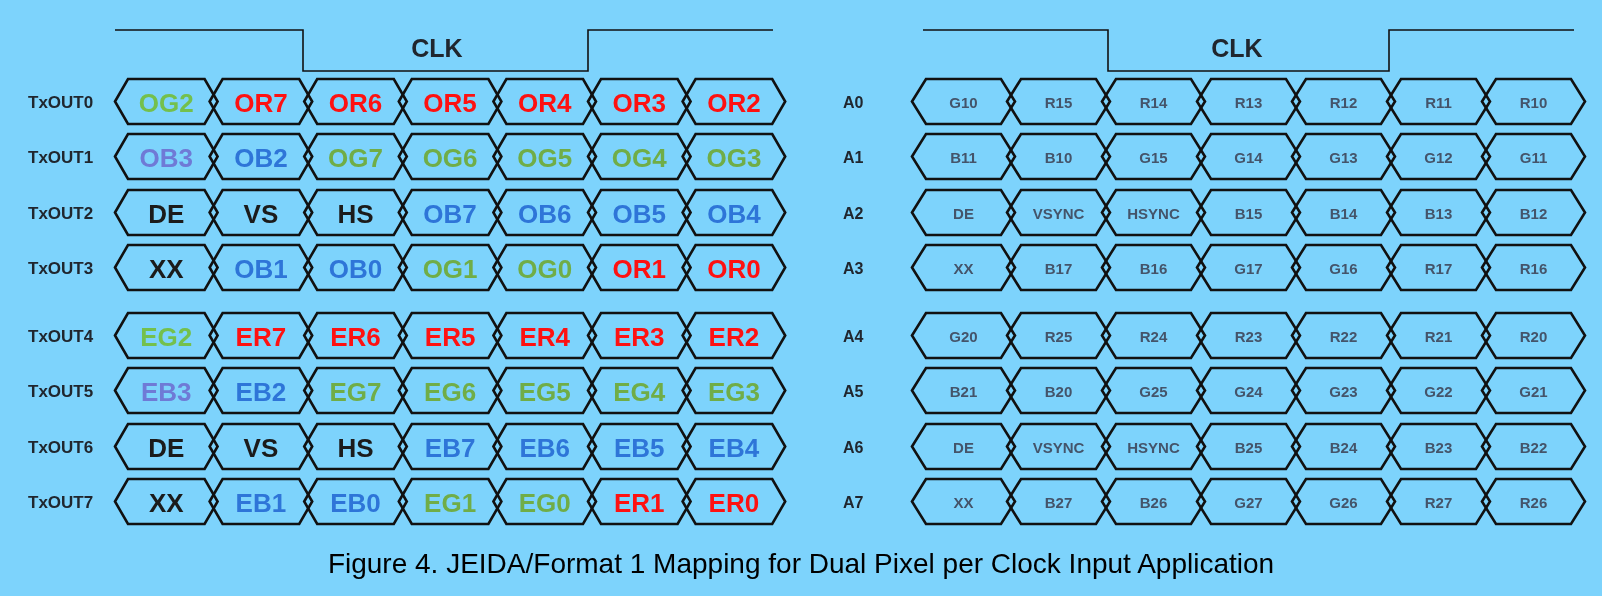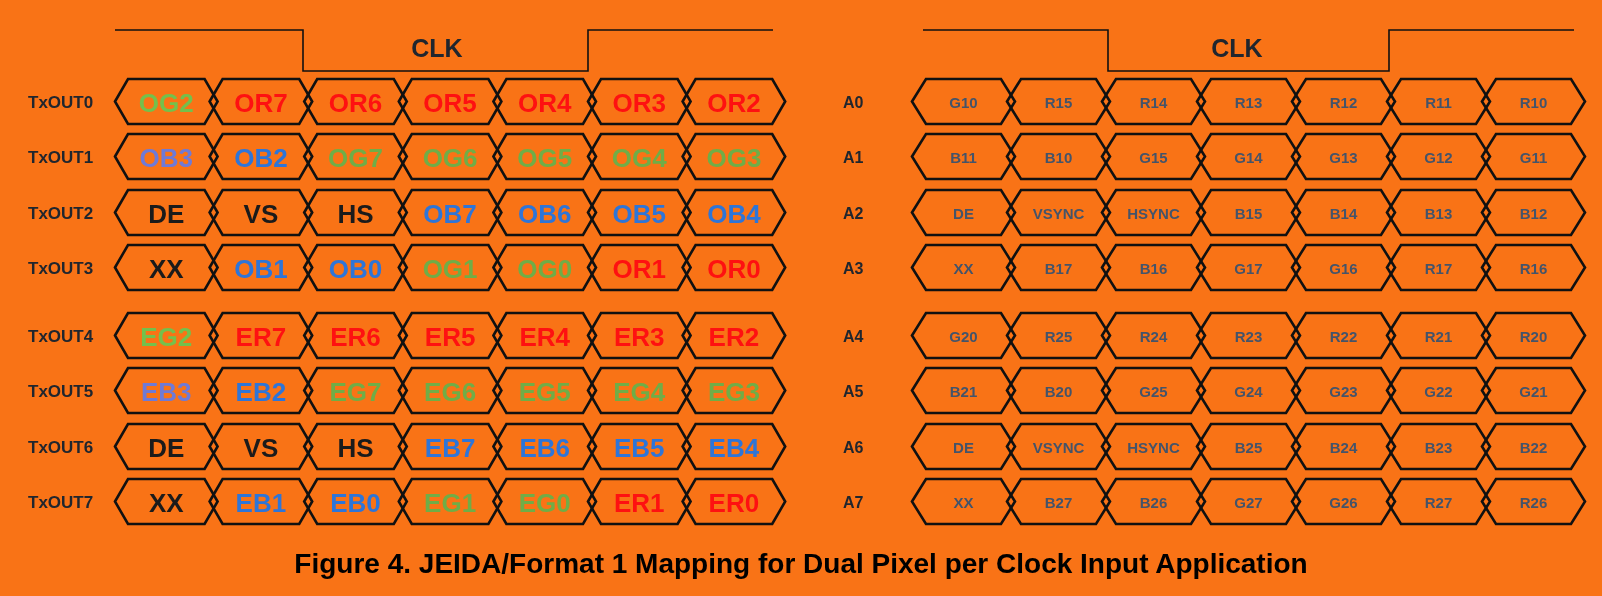--- a/index.html
+++ b/index.html
@@ -1,30 +1,30 @@
 <!DOCTYPE html>
 <html><head>
 <meta charset="utf-8">
 <style>
   html,body{margin:0;padding:0;background:#ffffff;}
   .stage{
     position:relative;
     width:1602px;height:596px;
-    background:#f97316;
+    background:#7dd3fc;
     font-family:"Liberation Sans", sans-serif;
     overflow:hidden;
   }
   svg{position:absolute;left:0;top:0;}
   svg text{font-family:"Liberation Sans", sans-serif;}
   .caption{
     position:absolute;
     left:0;top:548px;width:1602px;
     text-align:center;
     font-size:28px;
-    font-weight:bold;
+    font-weight:normal;
     color:#000000;
     letter-spacing:0px;
   }
 </style>
 </head>
 <body>
 
 <div class="stage">
   <svg id="diagram" width="1602" height="596" viewBox="0 0 1602 596">
       <g>

